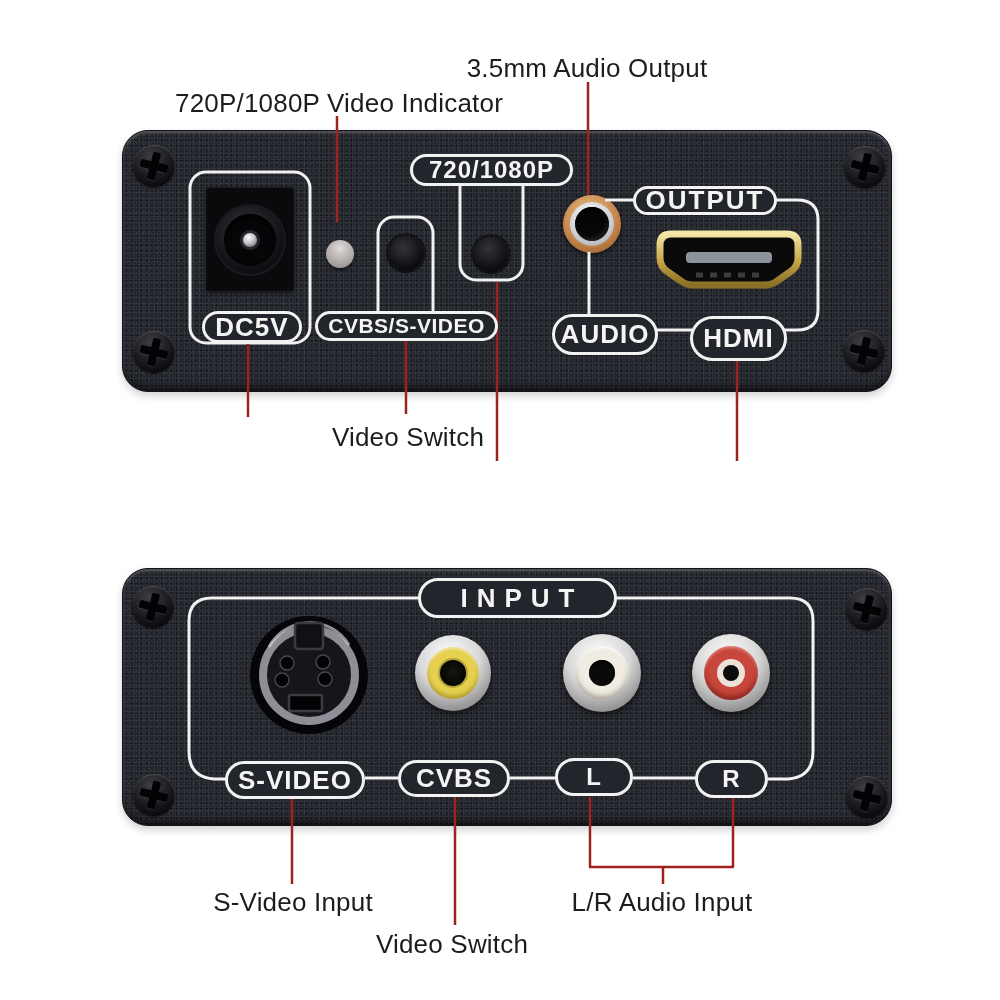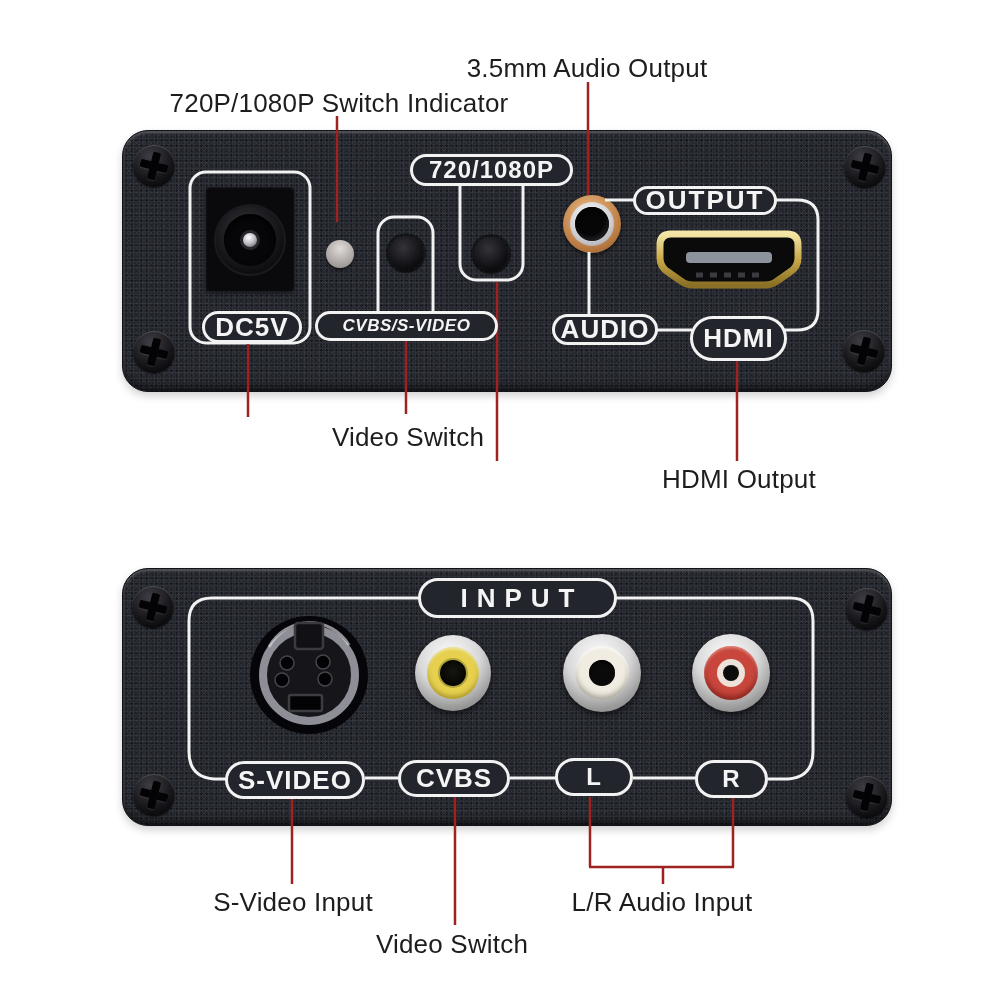--- a/index.html
+++ b/index.html
@@ -148,31 +148,30 @@
       <path d="M590,797 V867"></path>
       <path d="M733,797 V867"></path>
       <path d="M589,867 H734"></path>
       <path d="M663,867 V884"></path>
     </g>
   </svg>
 
   <div class="pill" style="left:410px;top:154px;width:163px;height:32px;font-size:24px;">720/1080P</div>
   <div class="pill" style="left:633px;top:186px;width:144px;height:29px;letter-spacing:2px;">OUTPUT</div>
   <div class="pill" style="left:202px;top:311px;width:100px;height:32px;">DC5V</div>
-  <div class="pill" style="left:315px;top:311px;width:183px;height:30px;font-size:17px;letter-spacing:0.5px;font-style:italic;">CVBS/S-VIDEO</div>
-  <div class="pill" style="left:552px;top:314px;width:106px;height:31px;">AUDIO</div>
+  <div class="pill" style="left:315px;top:311px;width:183px;height:30px;font-size:21px;letter-spacing:0.5px;">CVBS/S-VIDEO</div>
+  <div class="pill" style="left:552px;top:314px;width:106px;height:41px;">AUDIO</div>
   <div class="pill" style="left:690px;top:316px;width:97px;height:45px;">HDMI</div>
 
   <div class="pill" style="left:418px;top:578px;width:199px;height:40px;font-size:26px;letter-spacing:9px;padding-left:9px;">INPUT</div>
   <div class="pill" style="left:225px;top:761px;width:140px;height:38px;">S-VIDEO</div>
   <div class="pill" style="left:398px;top:760px;width:112px;height:37px;">CVBS</div>
   <div class="pill" style="left:555px;top:758px;width:78px;height:38px;font-size:24px;">L</div>
   <div class="pill" style="left:695px;top:760px;width:73px;height:38px;font-size:24px;">R</div>
 
-  <div class="ann" style="left:339px;top:88px;">720P/1080P Switch Indicator</div>
+  <div class="ann" style="left:339px;top:88px;">720P/1080P Video Indicator</div>
   <div class="ann" style="left:587px;top:53px;text-align:center;">3.5mm Audio Output</div>
   <div class="ann" style="left:408px;top:422px;">Video Switch</div>
-  <div class="ann" style="left:739px;top:464px;">HDMI Output</div>
   <div class="ann" style="left:293px;top:887px;">S-Video Input</div>
   <div class="ann" style="left:452px;top:929px;">Video Switch</div>
   <div class="ann" style="left:662px;top:887px;">L/R Audio Input</div>
 
 </div>
 
 </body></html>

